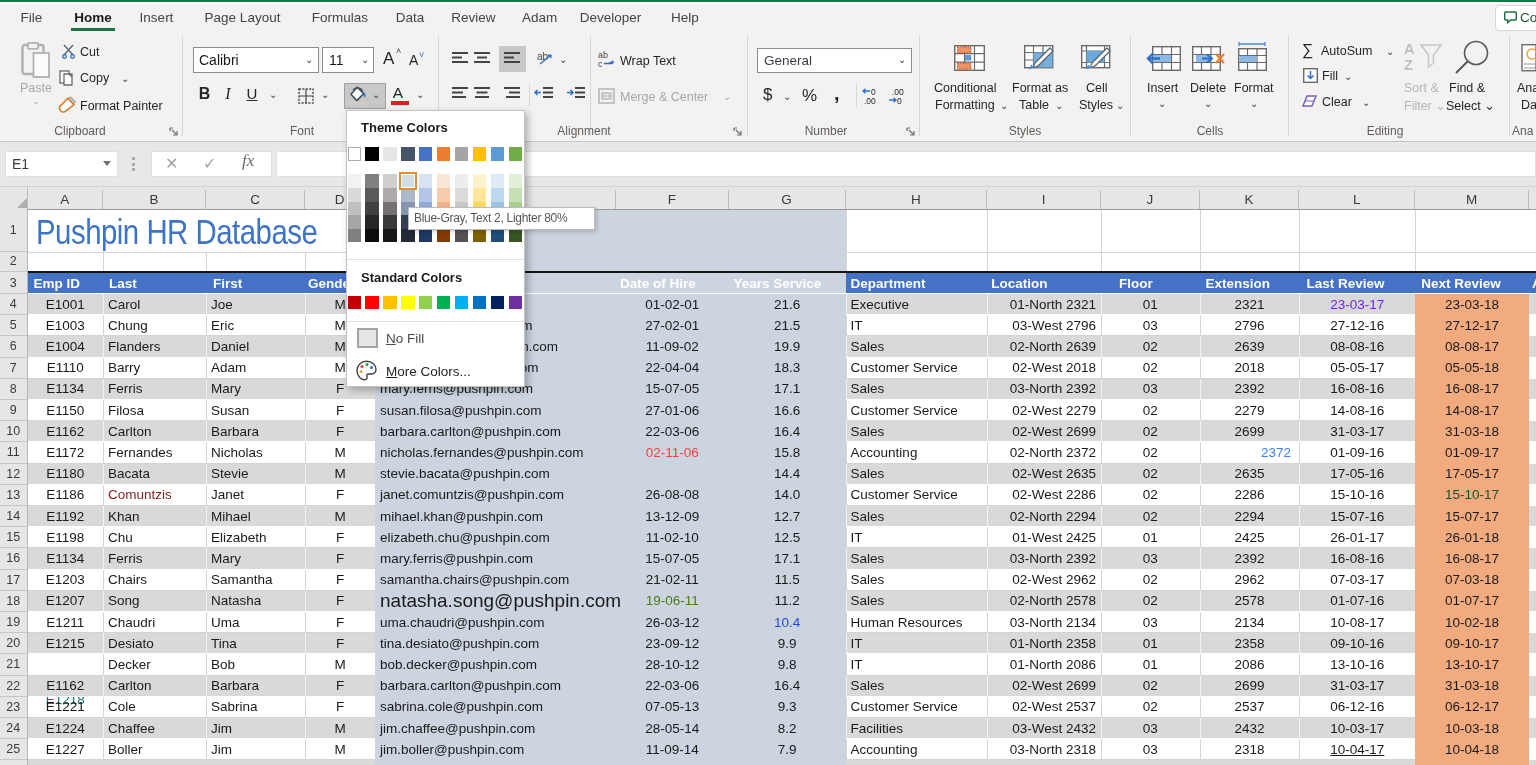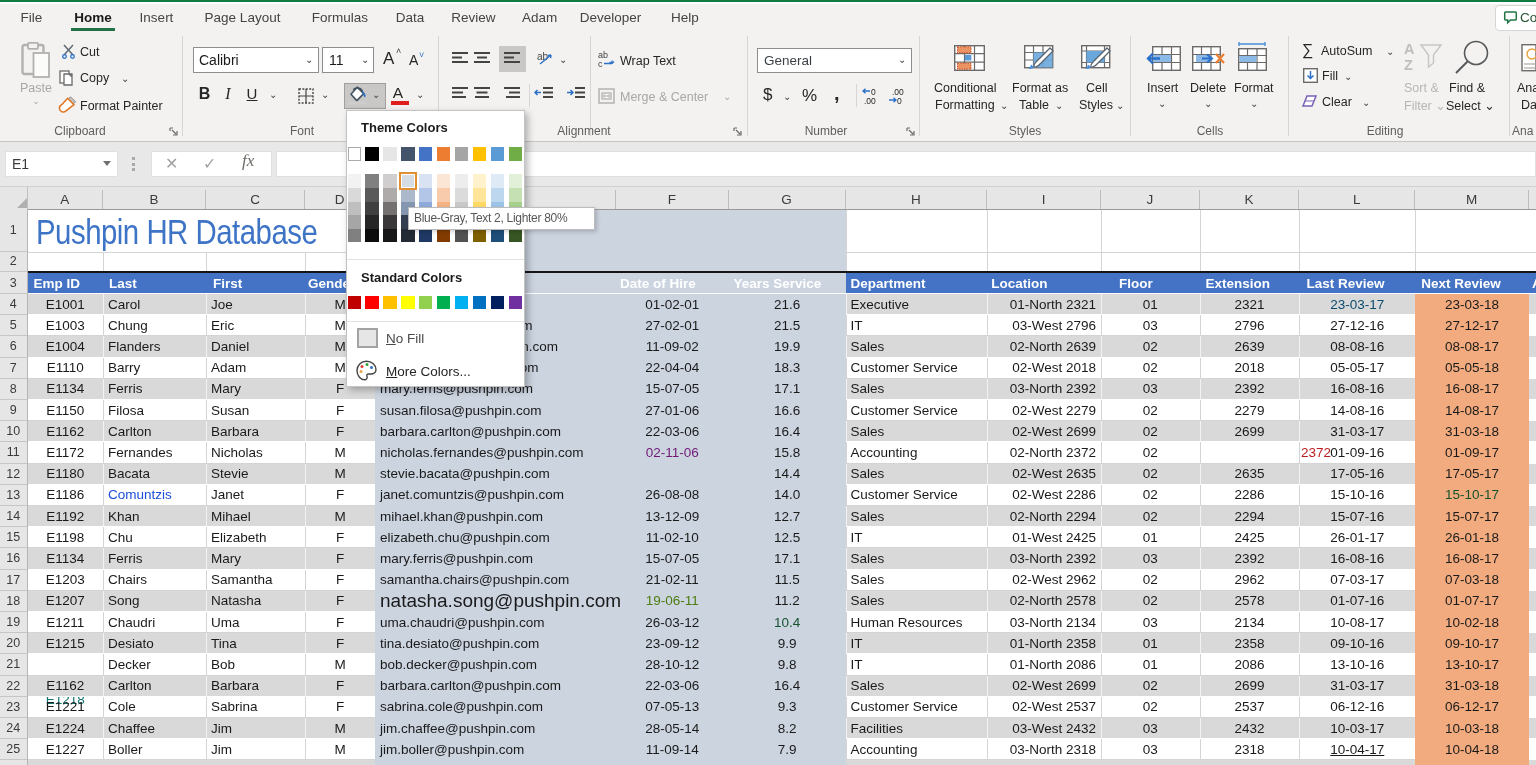--- a/index.html
+++ b/index.html
@@ -387,21 +387,21 @@
 <div style="position:absolute;left:108px;top:294px;width:93px;height:20.2px;font-size:13.5px;color:#1a1a1a;display:flex;align-items:center;white-space:nowrap;overflow:visible;">Carol</div>
 <div style="position:absolute;left:211px;top:294px;width:89px;height:20.2px;font-size:13.5px;color:#1a1a1a;display:flex;align-items:center;white-space:nowrap;overflow:visible;">Joe</div>
 <div style="position:absolute;left:310px;top:294px;width:60px;height:20.2px;font-size:13.5px;color:#1a1a1a;display:flex;align-items:center;white-space:nowrap;overflow:visible;justify-content:center;">M</div>
 <div style="position:absolute;left:380px;top:294px;width:231px;height:20.2px;font-size:13.5px;color:#1a1a1a;display:flex;align-items:center;white-space:nowrap;overflow:visible;">joe.carol@pushpin.com</div>
 <div style="position:absolute;left:621px;top:294px;width:102.5px;height:20.2px;font-size:13.5px;color:#1a1a1a;display:flex;align-items:center;white-space:nowrap;overflow:visible;justify-content:center;">01-02-01</div>
 <div style="position:absolute;left:733.5px;top:294px;width:107.1px;height:20.2px;font-size:13.5px;color:#1a1a1a;display:flex;align-items:center;white-space:nowrap;overflow:visible;justify-content:center;">21.6</div>
 <div style="position:absolute;left:850.6px;top:294px;width:131.6px;height:20.2px;font-size:13.5px;color:#1a1a1a;display:flex;align-items:center;white-space:nowrap;overflow:visible;">Executive</div>
 <div style="position:absolute;left:992.2px;top:294px;width:103.9px;height:20.2px;font-size:13.5px;color:#1a1a1a;display:flex;align-items:center;white-space:nowrap;overflow:visible;justify-content:flex-end;">01-North 2321</div>
 <div style="position:absolute;left:1106.1px;top:294px;width:88.5px;height:20.2px;font-size:13.5px;color:#1a1a1a;display:flex;align-items:center;white-space:nowrap;overflow:visible;justify-content:center;">01</div>
 <div style="position:absolute;left:1204.6px;top:294px;width:89.8px;height:20.2px;font-size:13.5px;color:#1a1a1a;display:flex;align-items:center;white-space:nowrap;overflow:visible;justify-content:center;">2321</div>
-<div style="position:absolute;left:1304.4px;top:294px;width:105.8px;height:20.2px;font-size:13.5px;color:#0c4a6e;display:flex;align-items:center;white-space:nowrap;overflow:visible;justify-content:center;">23-03-17</div>
+<div style="position:absolute;left:1304.4px;top:294px;width:105.8px;height:20.2px;font-size:13.5px;color:#6d28d9;display:flex;align-items:center;white-space:nowrap;overflow:visible;justify-content:center;">23-03-17</div>
 <div style="position:absolute;left:1420.2px;top:294px;width:103.8px;height:20.2px;font-size:13.5px;color:#1a1a1a;display:flex;align-items:center;white-space:nowrap;overflow:visible;justify-content:center;">23-03-18</div>
 <div style="left:375px;top:315.2px;width:470.6px;height:21.2px;background:#ccd4e0;"></div>
 <div style="left:1415.2px;top:315.2px;width:113.8px;height:21.2px;background:#f2ab7e;"></div>
 <div style="left:103px;top:315.2px;width:1px;height:20.2px;background:#d4d4d4;"></div>
 <div style="left:206px;top:315.2px;width:1px;height:20.2px;background:#d4d4d4;"></div>
 <div style="left:305px;top:315.2px;width:1px;height:20.2px;background:#d4d4d4;"></div>
 <div style="left:987.2px;top:315.2px;width:1px;height:20.2px;background:#d4d4d4;"></div>
 <div style="left:1101.1px;top:315.2px;width:1px;height:20.2px;background:#d4d4d4;"></div>
 <div style="left:1199.6px;top:315.2px;width:1px;height:20.2px;background:#d4d4d4;"></div>
 <div style="left:1299.4px;top:315.2px;width:1px;height:20.2px;background:#d4d4d4;"></div>
@@ -565,26 +565,26 @@
 <div style="left:1199.6px;top:442.4px;width:1px;height:20.2px;background:#d4d4d4;"></div>
 <div style="left:1299.4px;top:442.4px;width:1px;height:20.2px;background:#d4d4d4;"></div>
 <div style="left:845.6px;top:442.4px;width:1px;height:20.2px;background:#d4d4d4;"></div>
 <div style="left:27.5px;top:462.6px;width:347.5px;height:1px;background:#d4d4d4;"></div>
 <div style="left:845.6px;top:462.6px;width:569.6px;height:1px;background:#d4d4d4;"></div>
 <div style="position:absolute;left:32.5px;top:442.4px;width:65.5px;height:20.2px;font-size:13.5px;color:#1a1a1a;display:flex;align-items:center;white-space:nowrap;overflow:visible;justify-content:center;">E1172</div>
 <div style="position:absolute;left:108px;top:442.4px;width:93px;height:20.2px;font-size:13.5px;color:#1a1a1a;display:flex;align-items:center;white-space:nowrap;overflow:visible;">Fernandes</div>
 <div style="position:absolute;left:211px;top:442.4px;width:89px;height:20.2px;font-size:13.5px;color:#1a1a1a;display:flex;align-items:center;white-space:nowrap;overflow:visible;">Nicholas</div>
 <div style="position:absolute;left:310px;top:442.4px;width:60px;height:20.2px;font-size:13.5px;color:#1a1a1a;display:flex;align-items:center;white-space:nowrap;overflow:visible;justify-content:center;">M</div>
 <div style="position:absolute;left:380px;top:442.4px;width:231px;height:20.2px;font-size:13.5px;color:#1a1a1a;display:flex;align-items:center;white-space:nowrap;overflow:visible;">nicholas.fernandes@pushpin.com</div>
-<div style="position:absolute;left:621px;top:442.4px;width:102.5px;height:20.2px;font-size:13.5px;color:#701a75;display:flex;align-items:center;white-space:nowrap;overflow:visible;justify-content:center;">02-11-06</div>
+<div style="position:absolute;left:621px;top:442.4px;width:102.5px;height:20.2px;font-size:13.5px;color:#ef4444;display:flex;align-items:center;white-space:nowrap;overflow:visible;justify-content:center;">02-11-06</div>
 <div style="position:absolute;left:733.5px;top:442.4px;width:107.1px;height:20.2px;font-size:13.5px;color:#1a1a1a;display:flex;align-items:center;white-space:nowrap;overflow:visible;justify-content:center;">15.8</div>
 <div style="position:absolute;left:850.6px;top:442.4px;width:131.6px;height:20.2px;font-size:13.5px;color:#1a1a1a;display:flex;align-items:center;white-space:nowrap;overflow:visible;">Accounting</div>
 <div style="position:absolute;left:992.2px;top:442.4px;width:103.9px;height:20.2px;font-size:13.5px;color:#1a1a1a;display:flex;align-items:center;white-space:nowrap;overflow:visible;justify-content:flex-end;">02-North 2372</div>
 <div style="position:absolute;left:1106.1px;top:442.4px;width:88.5px;height:20.2px;font-size:13.5px;color:#1a1a1a;display:flex;align-items:center;white-space:nowrap;overflow:visible;justify-content:center;">02</div>
-<div style="position:absolute;left:1271px;top:442.4px;width:89.8px;height:20.2px;font-size:13.5px;color:#b91c1c;display:flex;align-items:center;white-space:nowrap;overflow:visible;justify-content:center;">2372</div>
+<div style="position:absolute;left:1231px;top:442.4px;width:89.8px;height:20.2px;font-size:13.5px;color:#3b82f6;display:flex;align-items:center;white-space:nowrap;overflow:visible;justify-content:center;">2372</div>
 <div style="position:absolute;left:1304.4px;top:442.4px;width:105.8px;height:20.2px;font-size:13.5px;color:#1a1a1a;display:flex;align-items:center;white-space:nowrap;overflow:visible;justify-content:center;">01-09-16</div>
 <div style="position:absolute;left:1420.2px;top:442.4px;width:103.8px;height:20.2px;font-size:13.5px;color:#1a1a1a;display:flex;align-items:center;white-space:nowrap;overflow:visible;justify-content:center;">01-09-17</div>
 <div style="left:27.5px;top:463.6px;width:347.5px;height:20.2px;background:#d9d9d9;"></div>
 <div style="left:845.6px;top:463.6px;width:569.6px;height:20.2px;background:#d9d9d9;"></div>
 <div style="left:1529px;top:463.6px;width:7px;height:20.2px;background:#d9d9d9;"></div>
 <div style="left:375px;top:463.6px;width:470.6px;height:21.2px;background:#ccd4e0;"></div>
 <div style="left:1415.2px;top:463.6px;width:113.8px;height:21.2px;background:#f2ab7e;"></div>
 <div style="left:103px;top:463.6px;width:1px;height:20.2px;background:#f2f2f2;"></div>
 <div style="left:206px;top:463.6px;width:1px;height:20.2px;background:#f2f2f2;"></div>
 <div style="left:305px;top:463.6px;width:1px;height:20.2px;background:#f2f2f2;"></div>
@@ -614,21 +614,21 @@
 <div style="left:206px;top:484.8px;width:1px;height:20.2px;background:#d4d4d4;"></div>
 <div style="left:305px;top:484.8px;width:1px;height:20.2px;background:#d4d4d4;"></div>
 <div style="left:987.2px;top:484.8px;width:1px;height:20.2px;background:#d4d4d4;"></div>
 <div style="left:1101.1px;top:484.8px;width:1px;height:20.2px;background:#d4d4d4;"></div>
 <div style="left:1199.6px;top:484.8px;width:1px;height:20.2px;background:#d4d4d4;"></div>
 <div style="left:1299.4px;top:484.8px;width:1px;height:20.2px;background:#d4d4d4;"></div>
 <div style="left:845.6px;top:484.8px;width:1px;height:20.2px;background:#d4d4d4;"></div>
 <div style="left:27.5px;top:505px;width:347.5px;height:1px;background:#d4d4d4;"></div>
 <div style="left:845.6px;top:505px;width:569.6px;height:1px;background:#d4d4d4;"></div>
 <div style="position:absolute;left:32.5px;top:484.8px;width:65.5px;height:20.2px;font-size:13.5px;color:#1a1a1a;display:flex;align-items:center;white-space:nowrap;overflow:visible;justify-content:center;">E1186</div>
-<div style="position:absolute;left:108px;top:484.8px;width:93px;height:20.2px;font-size:13.5px;color:#1d4ed8;display:flex;align-items:center;white-space:nowrap;overflow:visible;">Comuntzis</div>
+<div style="position:absolute;left:108px;top:484.8px;width:93px;height:20.2px;font-size:13.5px;color:#7f1d1d;display:flex;align-items:center;white-space:nowrap;overflow:visible;">Comuntzis</div>
 <div style="position:absolute;left:211px;top:484.8px;width:89px;height:20.2px;font-size:13.5px;color:#1a1a1a;display:flex;align-items:center;white-space:nowrap;overflow:visible;">Janet</div>
 <div style="position:absolute;left:310px;top:484.8px;width:60px;height:20.2px;font-size:13.5px;color:#1a1a1a;display:flex;align-items:center;white-space:nowrap;overflow:visible;justify-content:center;">F</div>
 <div style="position:absolute;left:380px;top:484.8px;width:231px;height:20.2px;font-size:13.5px;color:#1a1a1a;display:flex;align-items:center;white-space:nowrap;overflow:visible;">janet.comuntzis@pushpin.com</div>
 <div style="position:absolute;left:621px;top:484.8px;width:102.5px;height:20.2px;font-size:13.5px;color:#1a1a1a;display:flex;align-items:center;white-space:nowrap;overflow:visible;justify-content:center;">26-08-08</div>
 <div style="position:absolute;left:733.5px;top:484.8px;width:107.1px;height:20.2px;font-size:13.5px;color:#1a1a1a;display:flex;align-items:center;white-space:nowrap;overflow:visible;justify-content:center;">14.0</div>
 <div style="position:absolute;left:850.6px;top:484.8px;width:131.6px;height:20.2px;font-size:13.5px;color:#1a1a1a;display:flex;align-items:center;white-space:nowrap;overflow:visible;">Customer Service</div>
 <div style="position:absolute;left:992.2px;top:484.8px;width:103.9px;height:20.2px;font-size:13.5px;color:#1a1a1a;display:flex;align-items:center;white-space:nowrap;overflow:visible;justify-content:flex-end;">02-West 2286</div>
 <div style="position:absolute;left:1106.1px;top:484.8px;width:88.5px;height:20.2px;font-size:13.5px;color:#1a1a1a;display:flex;align-items:center;white-space:nowrap;overflow:visible;justify-content:center;">02</div>
 <div style="position:absolute;left:1204.6px;top:484.8px;width:89.8px;height:20.2px;font-size:13.5px;color:#1a1a1a;display:flex;align-items:center;white-space:nowrap;overflow:visible;justify-content:center;">2286</div>
 <div style="position:absolute;left:1304.4px;top:484.8px;width:105.8px;height:20.2px;font-size:13.5px;color:#1a1a1a;display:flex;align-items:center;white-space:nowrap;overflow:visible;justify-content:center;">15-10-16</div>
@@ -778,21 +778,21 @@
 <div style="left:1299.4px;top:612px;width:1px;height:20.2px;background:#d4d4d4;"></div>
 <div style="left:845.6px;top:612px;width:1px;height:20.2px;background:#d4d4d4;"></div>
 <div style="left:27.5px;top:632.2px;width:347.5px;height:1px;background:#d4d4d4;"></div>
 <div style="left:845.6px;top:632.2px;width:569.6px;height:1px;background:#d4d4d4;"></div>
 <div style="position:absolute;left:32.5px;top:612px;width:65.5px;height:20.2px;font-size:13.5px;color:#1a1a1a;display:flex;align-items:center;white-space:nowrap;overflow:visible;justify-content:center;">E1211</div>
 <div style="position:absolute;left:108px;top:612px;width:93px;height:20.2px;font-size:13.5px;color:#1a1a1a;display:flex;align-items:center;white-space:nowrap;overflow:visible;">Chaudri</div>
 <div style="position:absolute;left:211px;top:612px;width:89px;height:20.2px;font-size:13.5px;color:#1a1a1a;display:flex;align-items:center;white-space:nowrap;overflow:visible;">Uma</div>
 <div style="position:absolute;left:310px;top:612px;width:60px;height:20.2px;font-size:13.5px;color:#1a1a1a;display:flex;align-items:center;white-space:nowrap;overflow:visible;justify-content:center;">F</div>
 <div style="position:absolute;left:380px;top:612px;width:231px;height:20.2px;font-size:13.5px;color:#1a1a1a;display:flex;align-items:center;white-space:nowrap;overflow:visible;">uma.chaudri@pushpin.com</div>
 <div style="position:absolute;left:621px;top:612px;width:102.5px;height:20.2px;font-size:13.5px;color:#1a1a1a;display:flex;align-items:center;white-space:nowrap;overflow:visible;justify-content:center;">26-03-12</div>
-<div style="position:absolute;left:733.5px;top:612px;width:107.1px;height:20.2px;font-size:13.5px;color:#14532d;display:flex;align-items:center;white-space:nowrap;overflow:visible;justify-content:center;">10.4</div>
+<div style="position:absolute;left:733.5px;top:612px;width:107.1px;height:20.2px;font-size:13.5px;color:#1d4ed8;display:flex;align-items:center;white-space:nowrap;overflow:visible;justify-content:center;">10.4</div>
 <div style="position:absolute;left:850.6px;top:612px;width:131.6px;height:20.2px;font-size:13.5px;color:#1a1a1a;display:flex;align-items:center;white-space:nowrap;overflow:visible;">Human Resources</div>
 <div style="position:absolute;left:992.2px;top:612px;width:103.9px;height:20.2px;font-size:13.5px;color:#1a1a1a;display:flex;align-items:center;white-space:nowrap;overflow:visible;justify-content:flex-end;">03-North 2134</div>
 <div style="position:absolute;left:1106.1px;top:612px;width:88.5px;height:20.2px;font-size:13.5px;color:#1a1a1a;display:flex;align-items:center;white-space:nowrap;overflow:visible;justify-content:center;">03</div>
 <div style="position:absolute;left:1204.6px;top:612px;width:89.8px;height:20.2px;font-size:13.5px;color:#1a1a1a;display:flex;align-items:center;white-space:nowrap;overflow:visible;justify-content:center;">2134</div>
 <div style="position:absolute;left:1304.4px;top:612px;width:105.8px;height:20.2px;font-size:13.5px;color:#1a1a1a;display:flex;align-items:center;white-space:nowrap;overflow:visible;justify-content:center;">10-08-17</div>
 <div style="position:absolute;left:1420.2px;top:612px;width:103.8px;height:20.2px;font-size:13.5px;color:#1a1a1a;display:flex;align-items:center;white-space:nowrap;overflow:visible;justify-content:center;">10-02-18</div>
 <div style="left:27.5px;top:633.2px;width:347.5px;height:20.2px;background:#d9d9d9;"></div>
 <div style="left:845.6px;top:633.2px;width:569.6px;height:20.2px;background:#d9d9d9;"></div>
 <div style="left:1529px;top:633.2px;width:7px;height:20.2px;background:#d9d9d9;"></div>
 <div style="left:375px;top:633.2px;width:470.6px;height:21.2px;background:#ccd4e0;"></div>

